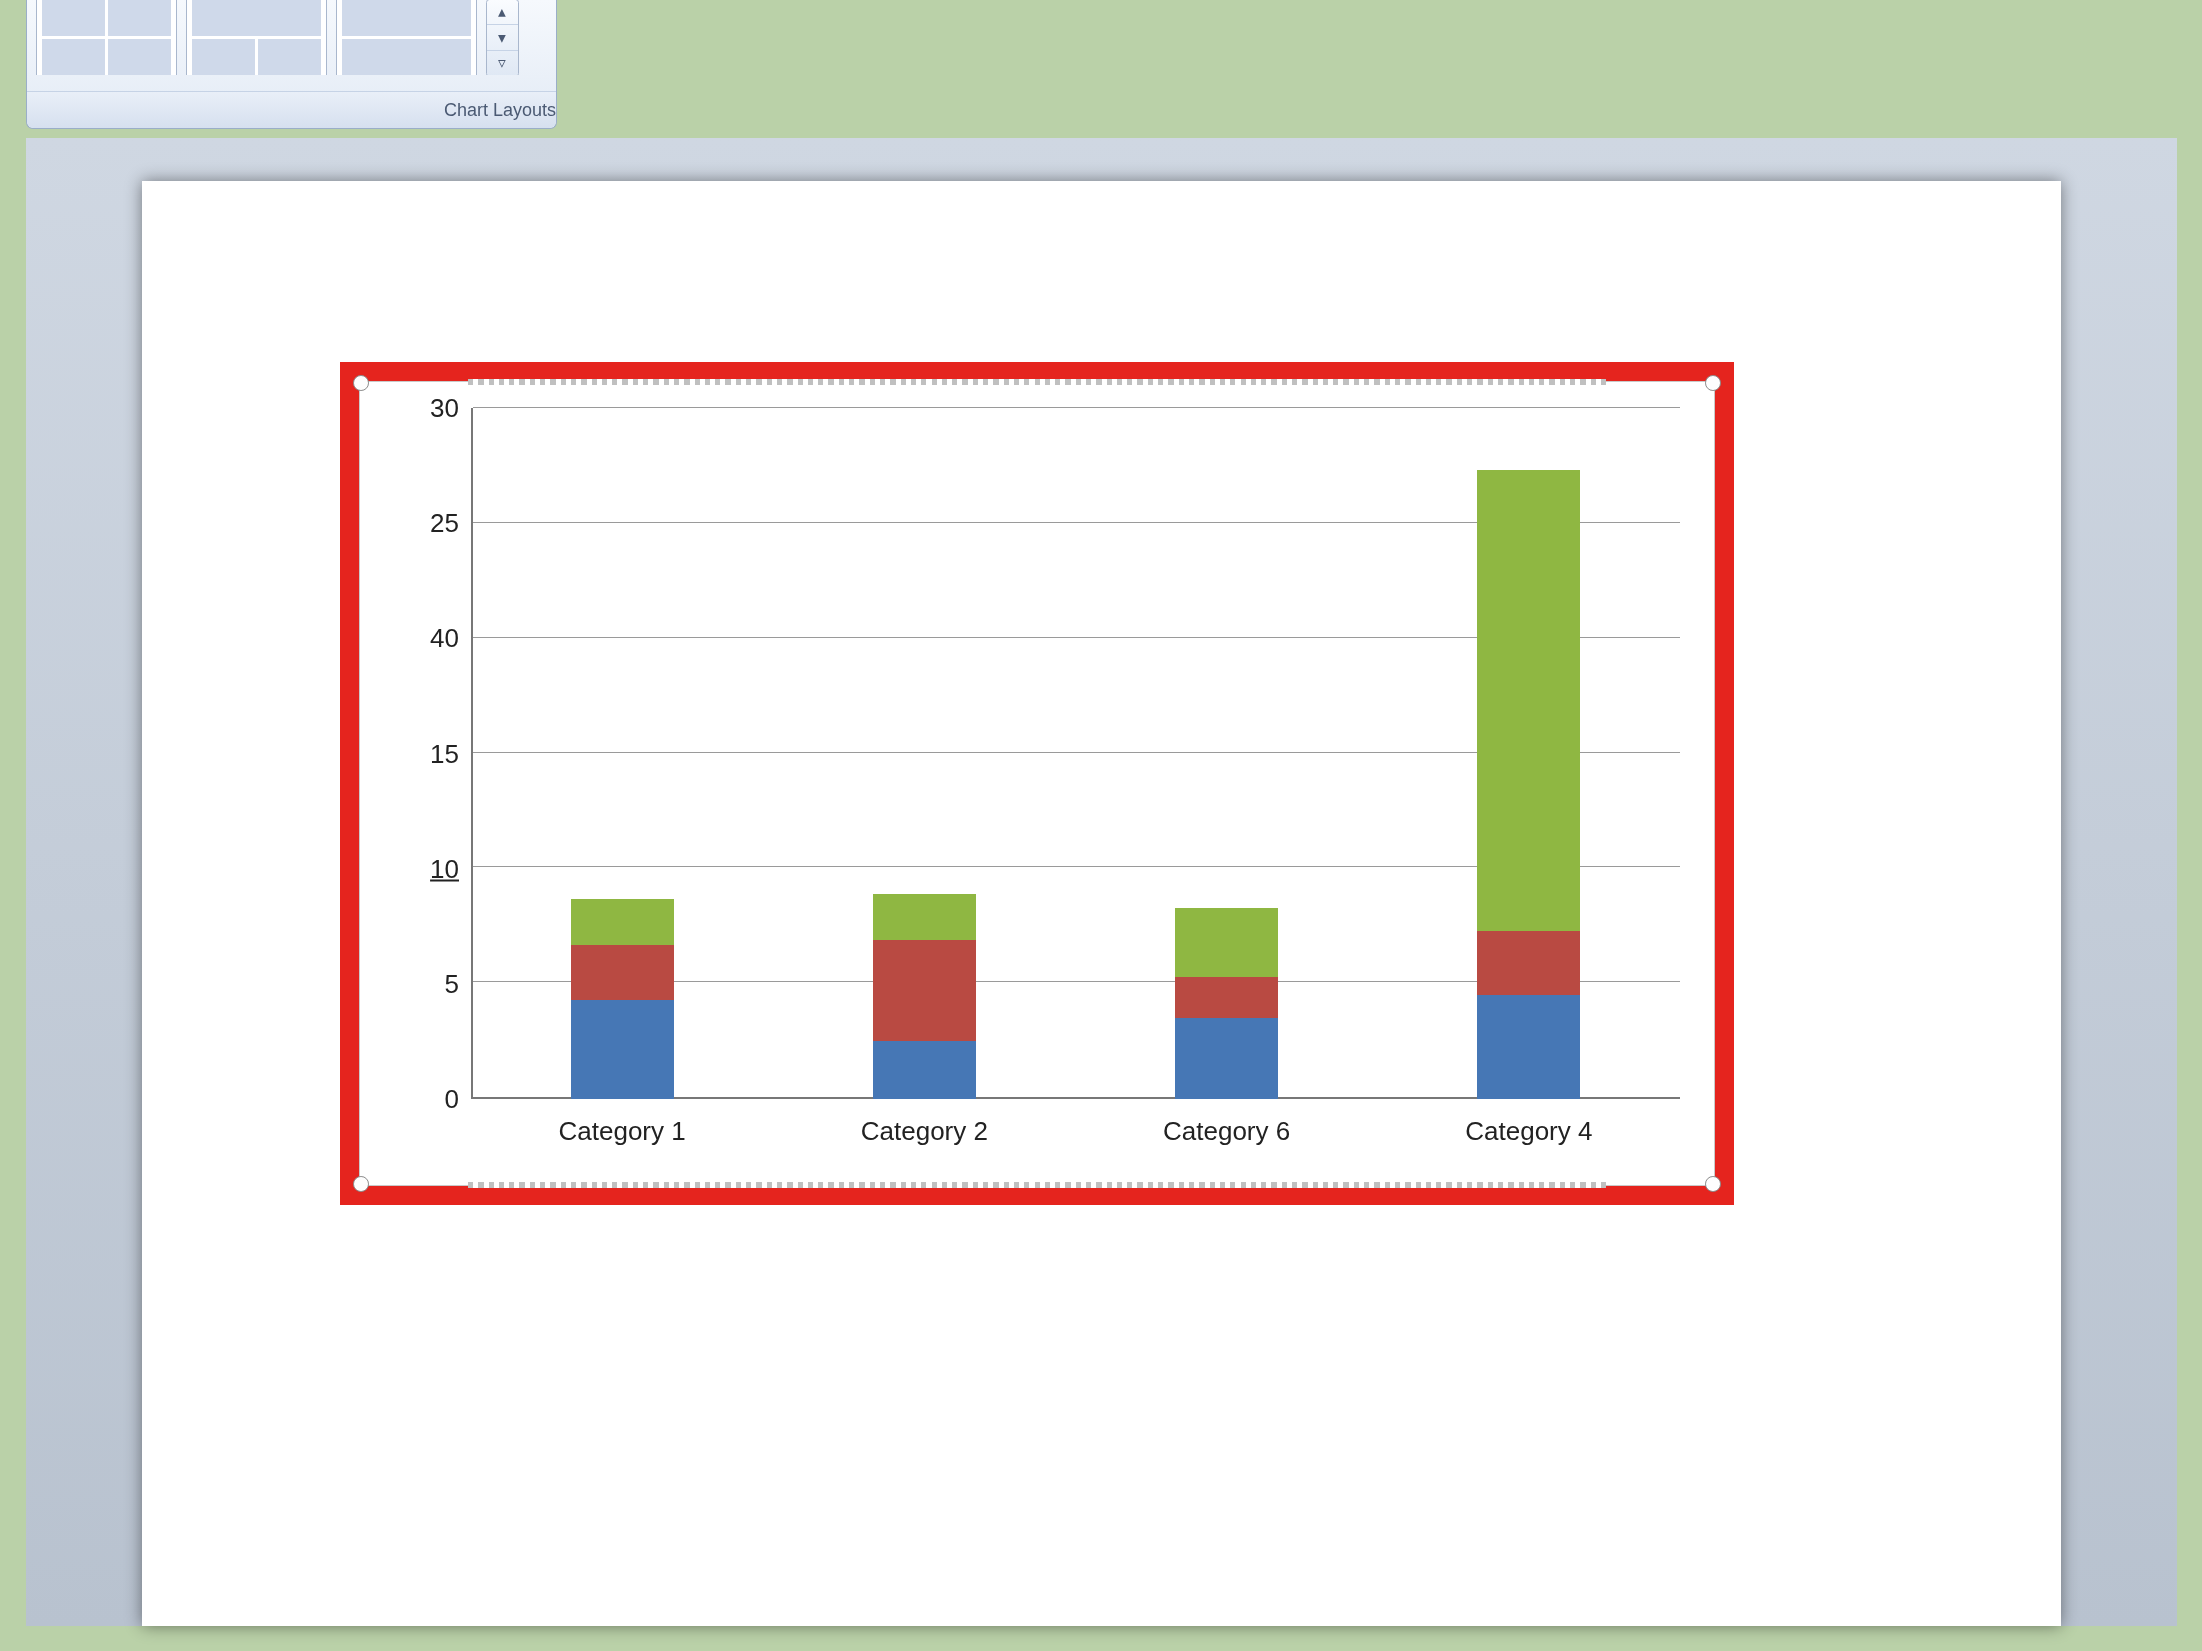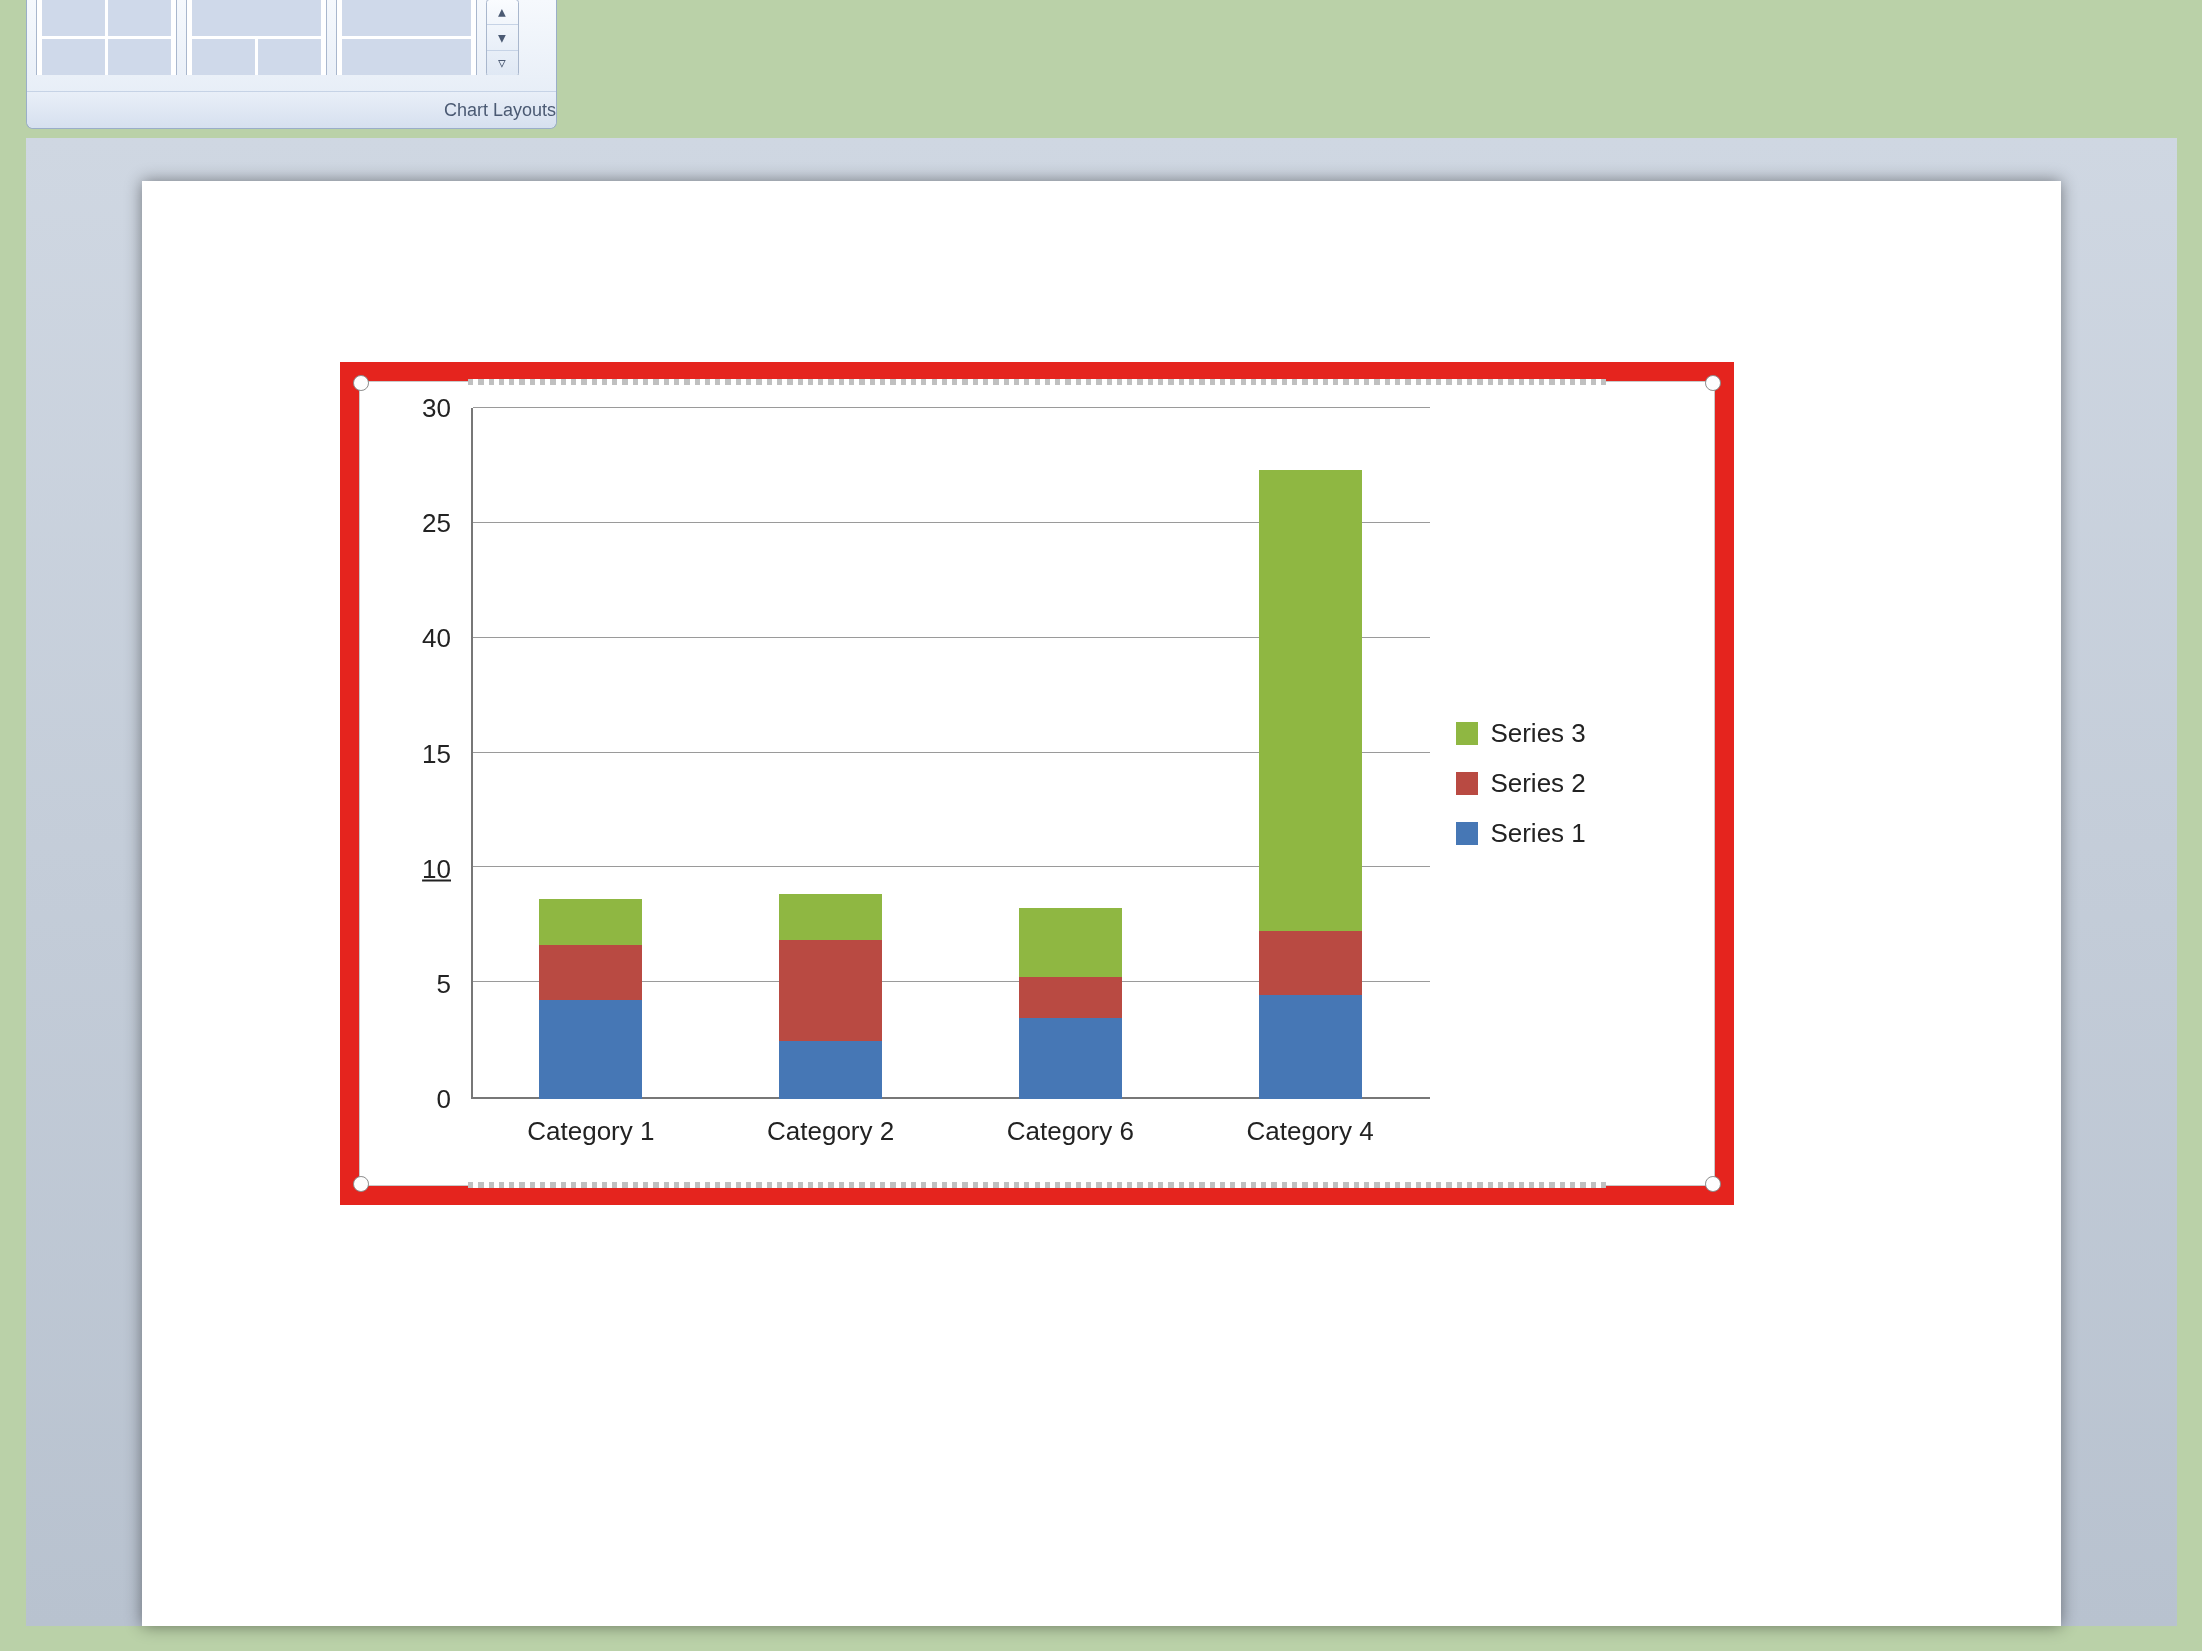--- a/index.html
+++ b/index.html
@@ -42,21 +42,21 @@
   .sel-edge.bottom{left:8%;right:8%;bottom:-2.6px;height:5.2px;}
 
   
   .plot-wrap{position:absolute;left:34px;right:34px;top:26px;bottom:26px;display:flex;}
   .plot{flex:1;position:relative;}
   .legend{width:224px;display:flex;flex-direction:column;justify-content:center;gap:19px;padding-left:26px;}
   .legend-item{display:flex;align-items:center;gap:12px;font-size:26px;color:#222;}
   .legend-sw{width:22.4px;height:22.4px;}
 
   .yaxis{position:absolute;left:0;top:0;bottom:60px;width:69px;}
-  .yaxis .tick{position:absolute;right:12px;transform:translateY(50%);font-size:26px;color:#222;}
+  .yaxis .tick{position:absolute;right:4px;transform:translateY(50%);font-size:26px;color:#222;}
 
   .grid{position:absolute;left:77px;right:0;top:0;bottom:60px;border-left:2.6px solid #777;border-bottom:2.6px solid #777;}
   .gridline{position:absolute;left:0;right:0;height:0;border-top:1.7px solid #9a9a9a;}
 
   .bars{position:absolute;left:77px;right:0;top:0;bottom:60px;display:flex;align-items:flex-end;}
   .slot{flex:1;display:flex;justify-content:center;align-items:flex-end;height:100%;}
   .bar{width:103px;display:flex;flex-direction:column-reverse;}
   .seg{width:100%;}
 
   .xlabels{position:absolute;left:77px;right:0;bottom:0;height:53px;display:flex;}
@@ -174,34 +174,20 @@
                   </div>
                 </div>
               <div class="xlabels" id="xlabels">
                   <div class="xl">Category 1</div>
                   <div class="xl">Category 2</div>
                   <div class="xl">Category 6</div>
                   <div class="xl">Category 4</div>
                 </div>
             </div>
 
-            <div class="legend" id="legend">
-                <div class="legend-item">
-                  <span class="legend-sw" style="background: rgb(143, 183, 66);"></span>
-                  <span>Series 3</span>
-                </div>
-                <div class="legend-item">
-                  <span class="legend-sw" style="background: rgb(185, 74, 66);"></span>
-                  <span>Series 2</span>
-                </div>
-                <div class="legend-item">
-                  <span class="legend-sw" style="background: rgb(70, 119, 181);"></span>
-                  <span>Series 1</span>
-                </div>
-              </div>
 
           </div>
         </div>
       </div>
 
     </div>
   </div>
 
 </div>
 

